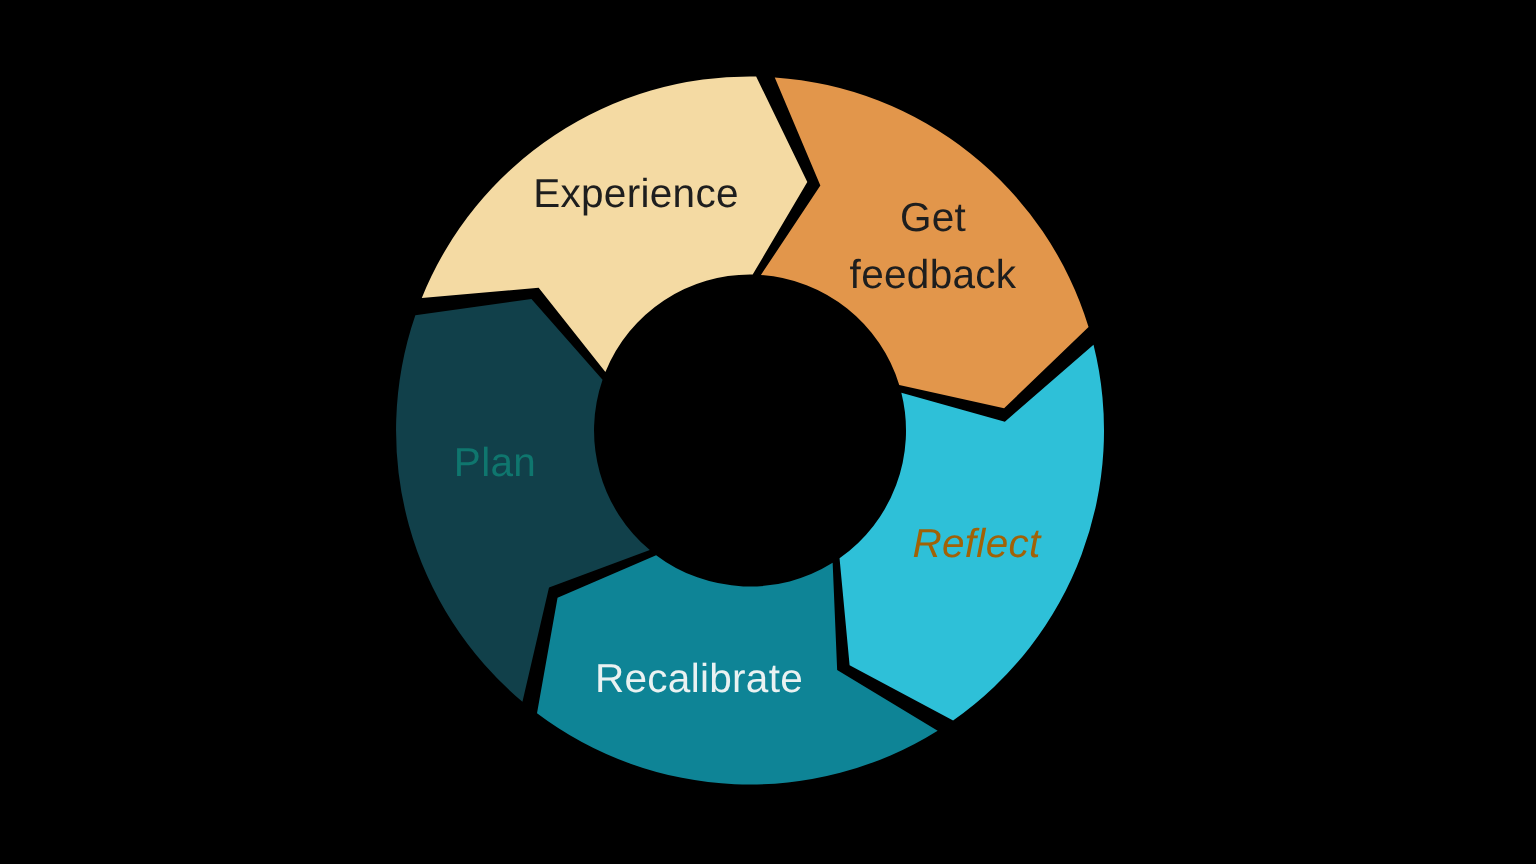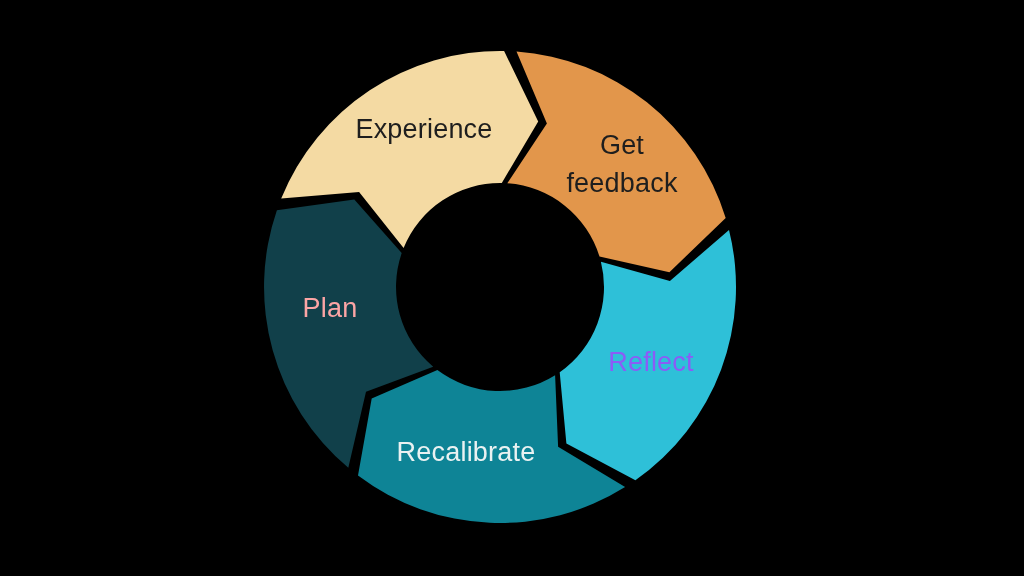--- a/index.html
+++ b/index.html
@@ -44,16 +44,16 @@
   <svg class="diagram-svg" width="1024" height="576" viewBox="0 0 1024 576">
     <path d="M 281.2 198.6 A 236 236 0 0 1 504.1 51.0 L 538.2 121.4 L 501.8 183.0 A 104 104 0 0 0 403.6 248.0 L 359.1 191.9 Z" fill="#F4DAA3"></path>
     <path d="M 516.5 51.6 A 236 236 0 0 1 725.7 218.0 L 669.4 272.2 L 599.5 256.6 A 104 104 0 0 0 507.3 183.3 L 546.9 123.6 Z" fill="#E2964B"></path>
     <path d="M 729.0 229.9 A 236 236 0 0 1 635.4 480.3 L 566.4 443.5 L 559.7 372.2 A 104 104 0 0 0 600.9 261.8 L 669.9 281.1 Z" fill="#2EC0D8"></path>
     <path d="M 625.1 487.1 A 236 236 0 0 1 358.0 475.5 L 371.7 398.5 L 437.4 370.1 A 104 104 0 0 0 555.1 375.2 L 558.1 446.7 Z" fill="#0E8496"></path>
     <path d="M 348.3 467.8 A 236 236 0 0 1 276.9 210.2 L 354.3 199.4 L 401.7 253.1 A 104 104 0 0 0 433.2 366.7 L 366.0 391.7 Z" fill="#11404A"></path>
   </svg>
 
   <div class="seg-label" style="left: 424px; top: 130px; color: rgb(30, 30, 30);">Experience</div>
   <div class="seg-label wrap" style="left: 622px; top: 165px; color: rgb(30, 30, 30); width: 140px;">Get feedback</div>
-  <div class="seg-label" style="left: 651px; top: 363px; color: #8b5cf6;">Reflect</div>
+  <div class="seg-label" style="left: 651px; top: 363px; color: #a16207; font-style: italic;">Reflect</div>
   <div class="seg-label" style="left: 466px; top: 453px; color: rgb(234, 242, 242);">Recalibrate</div>
-  <div class="seg-label" style="left: 330px; top: 309px; color: #fca5a5;">Plan</div>
+  <div class="seg-label" style="left: 330px; top: 309px; color: #0f766e;">Plan</div>
 </div>
 
 </body></html>

